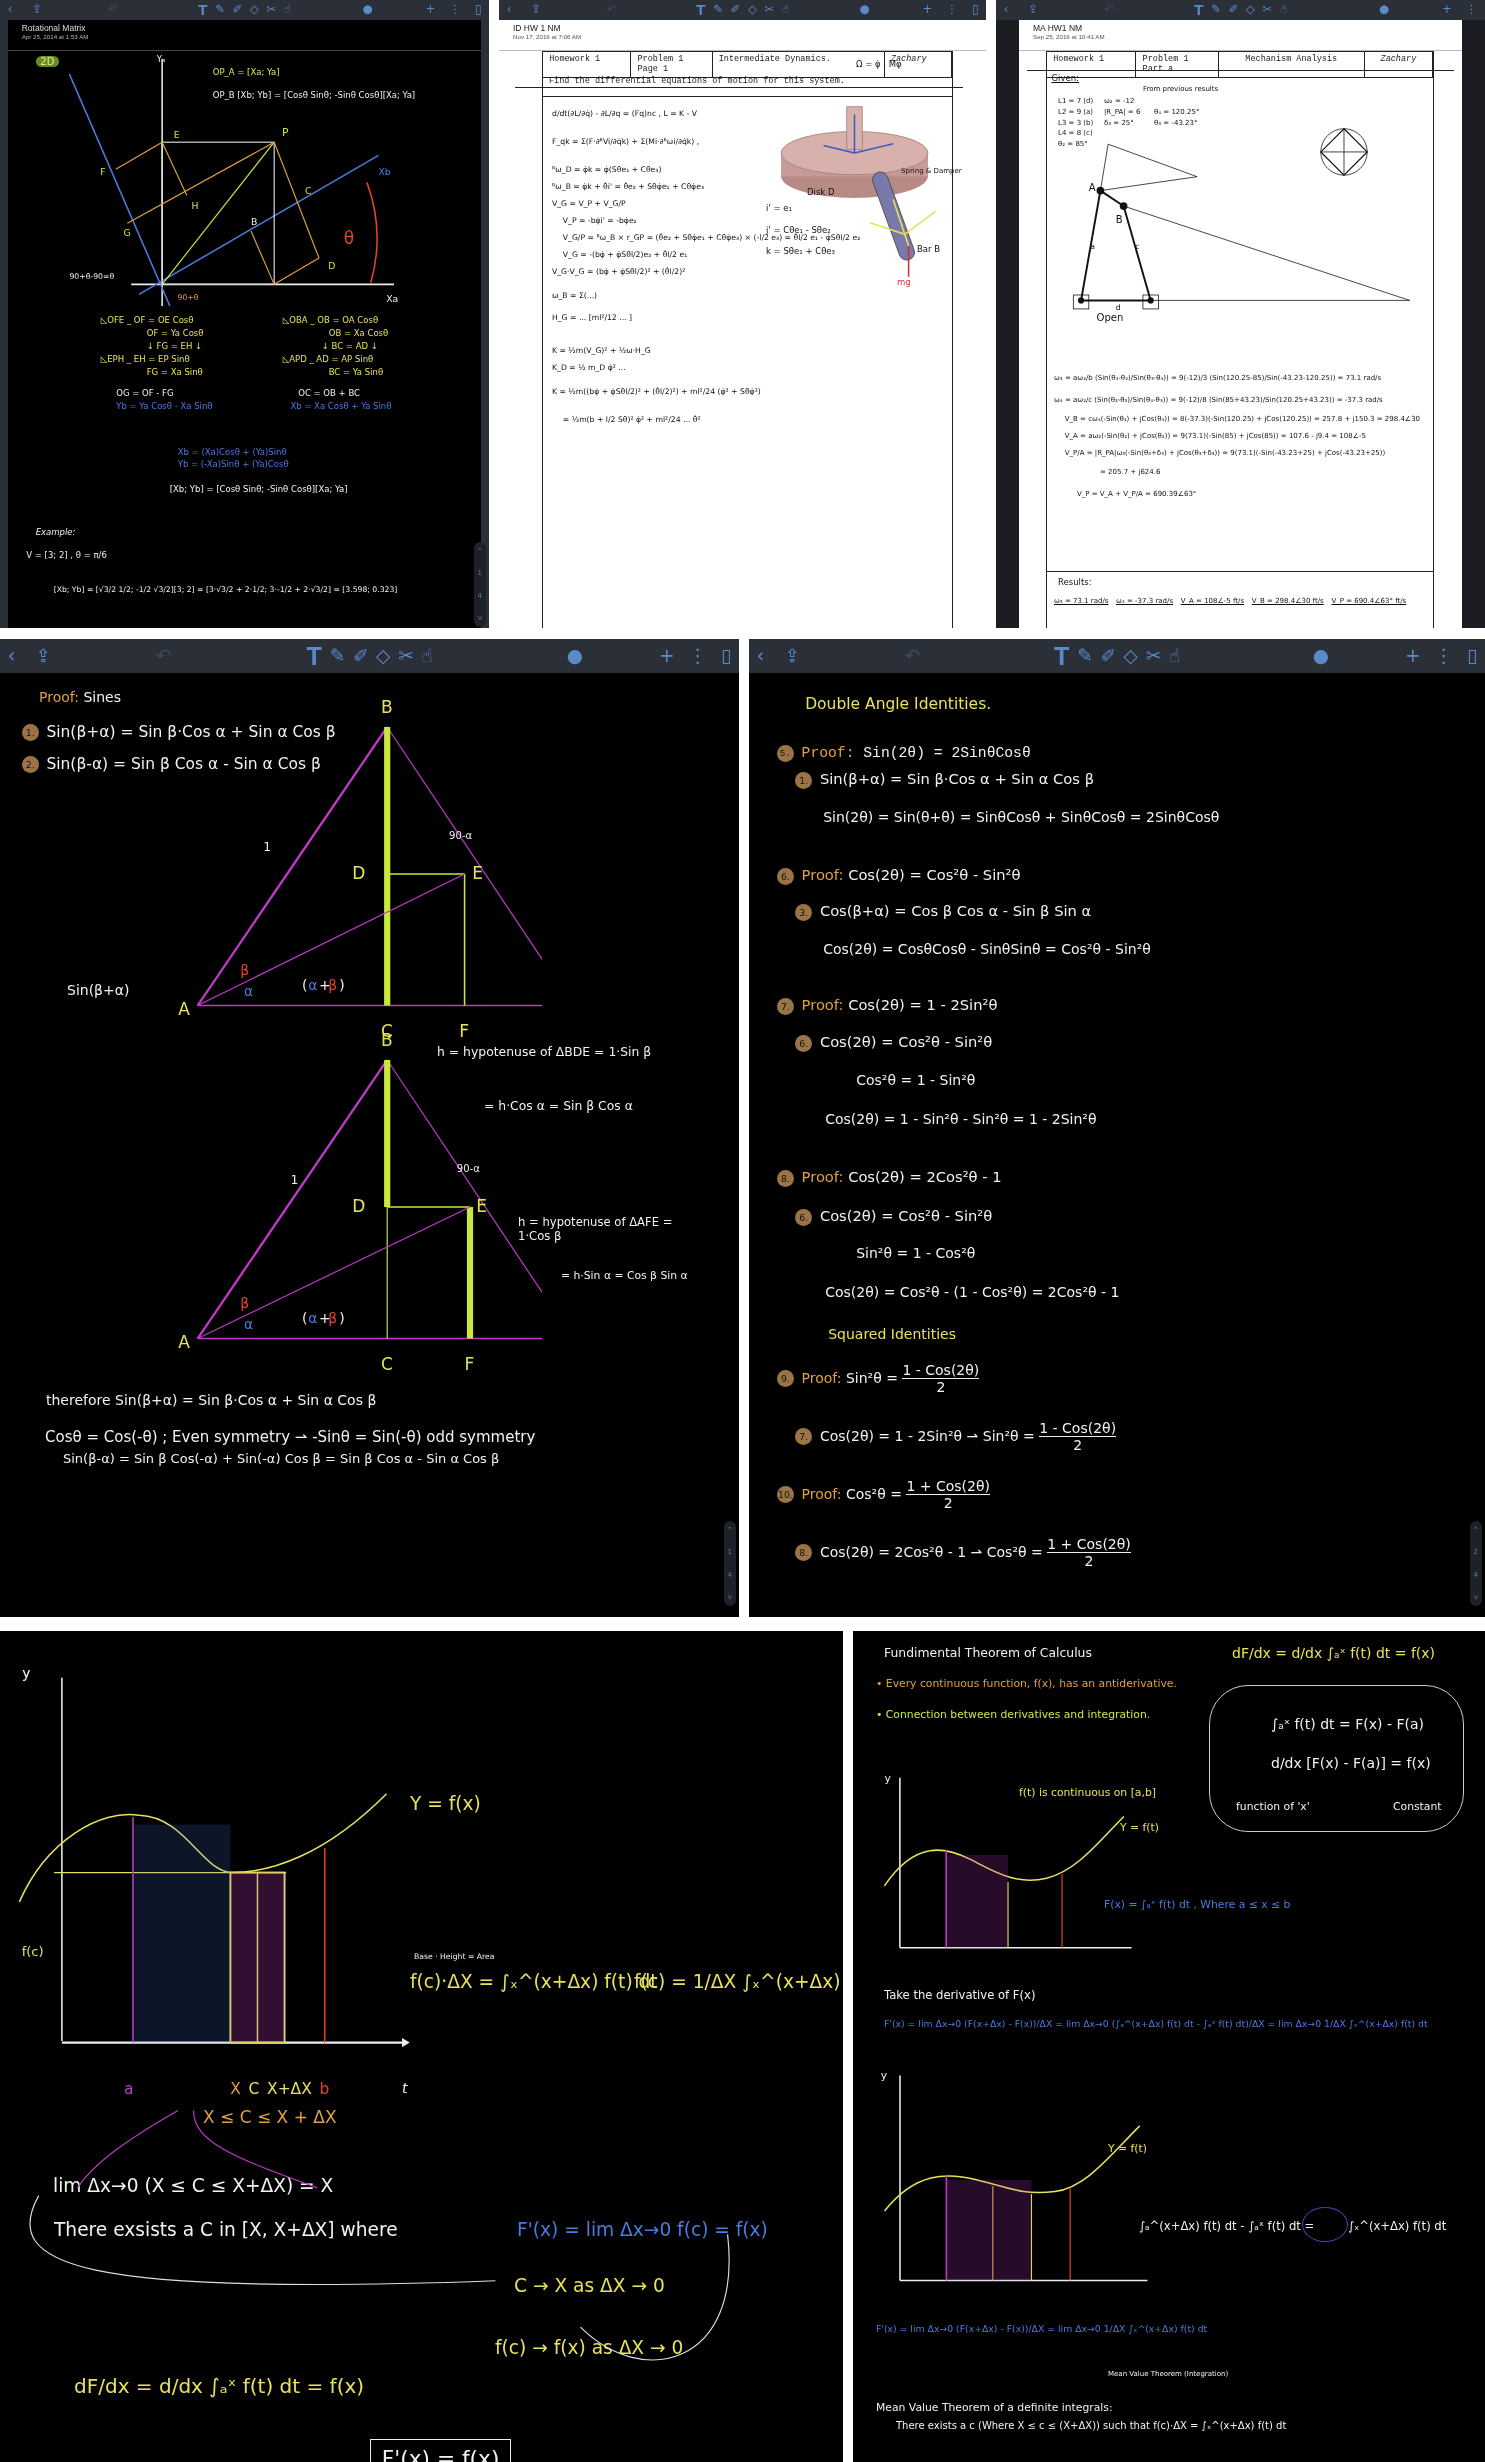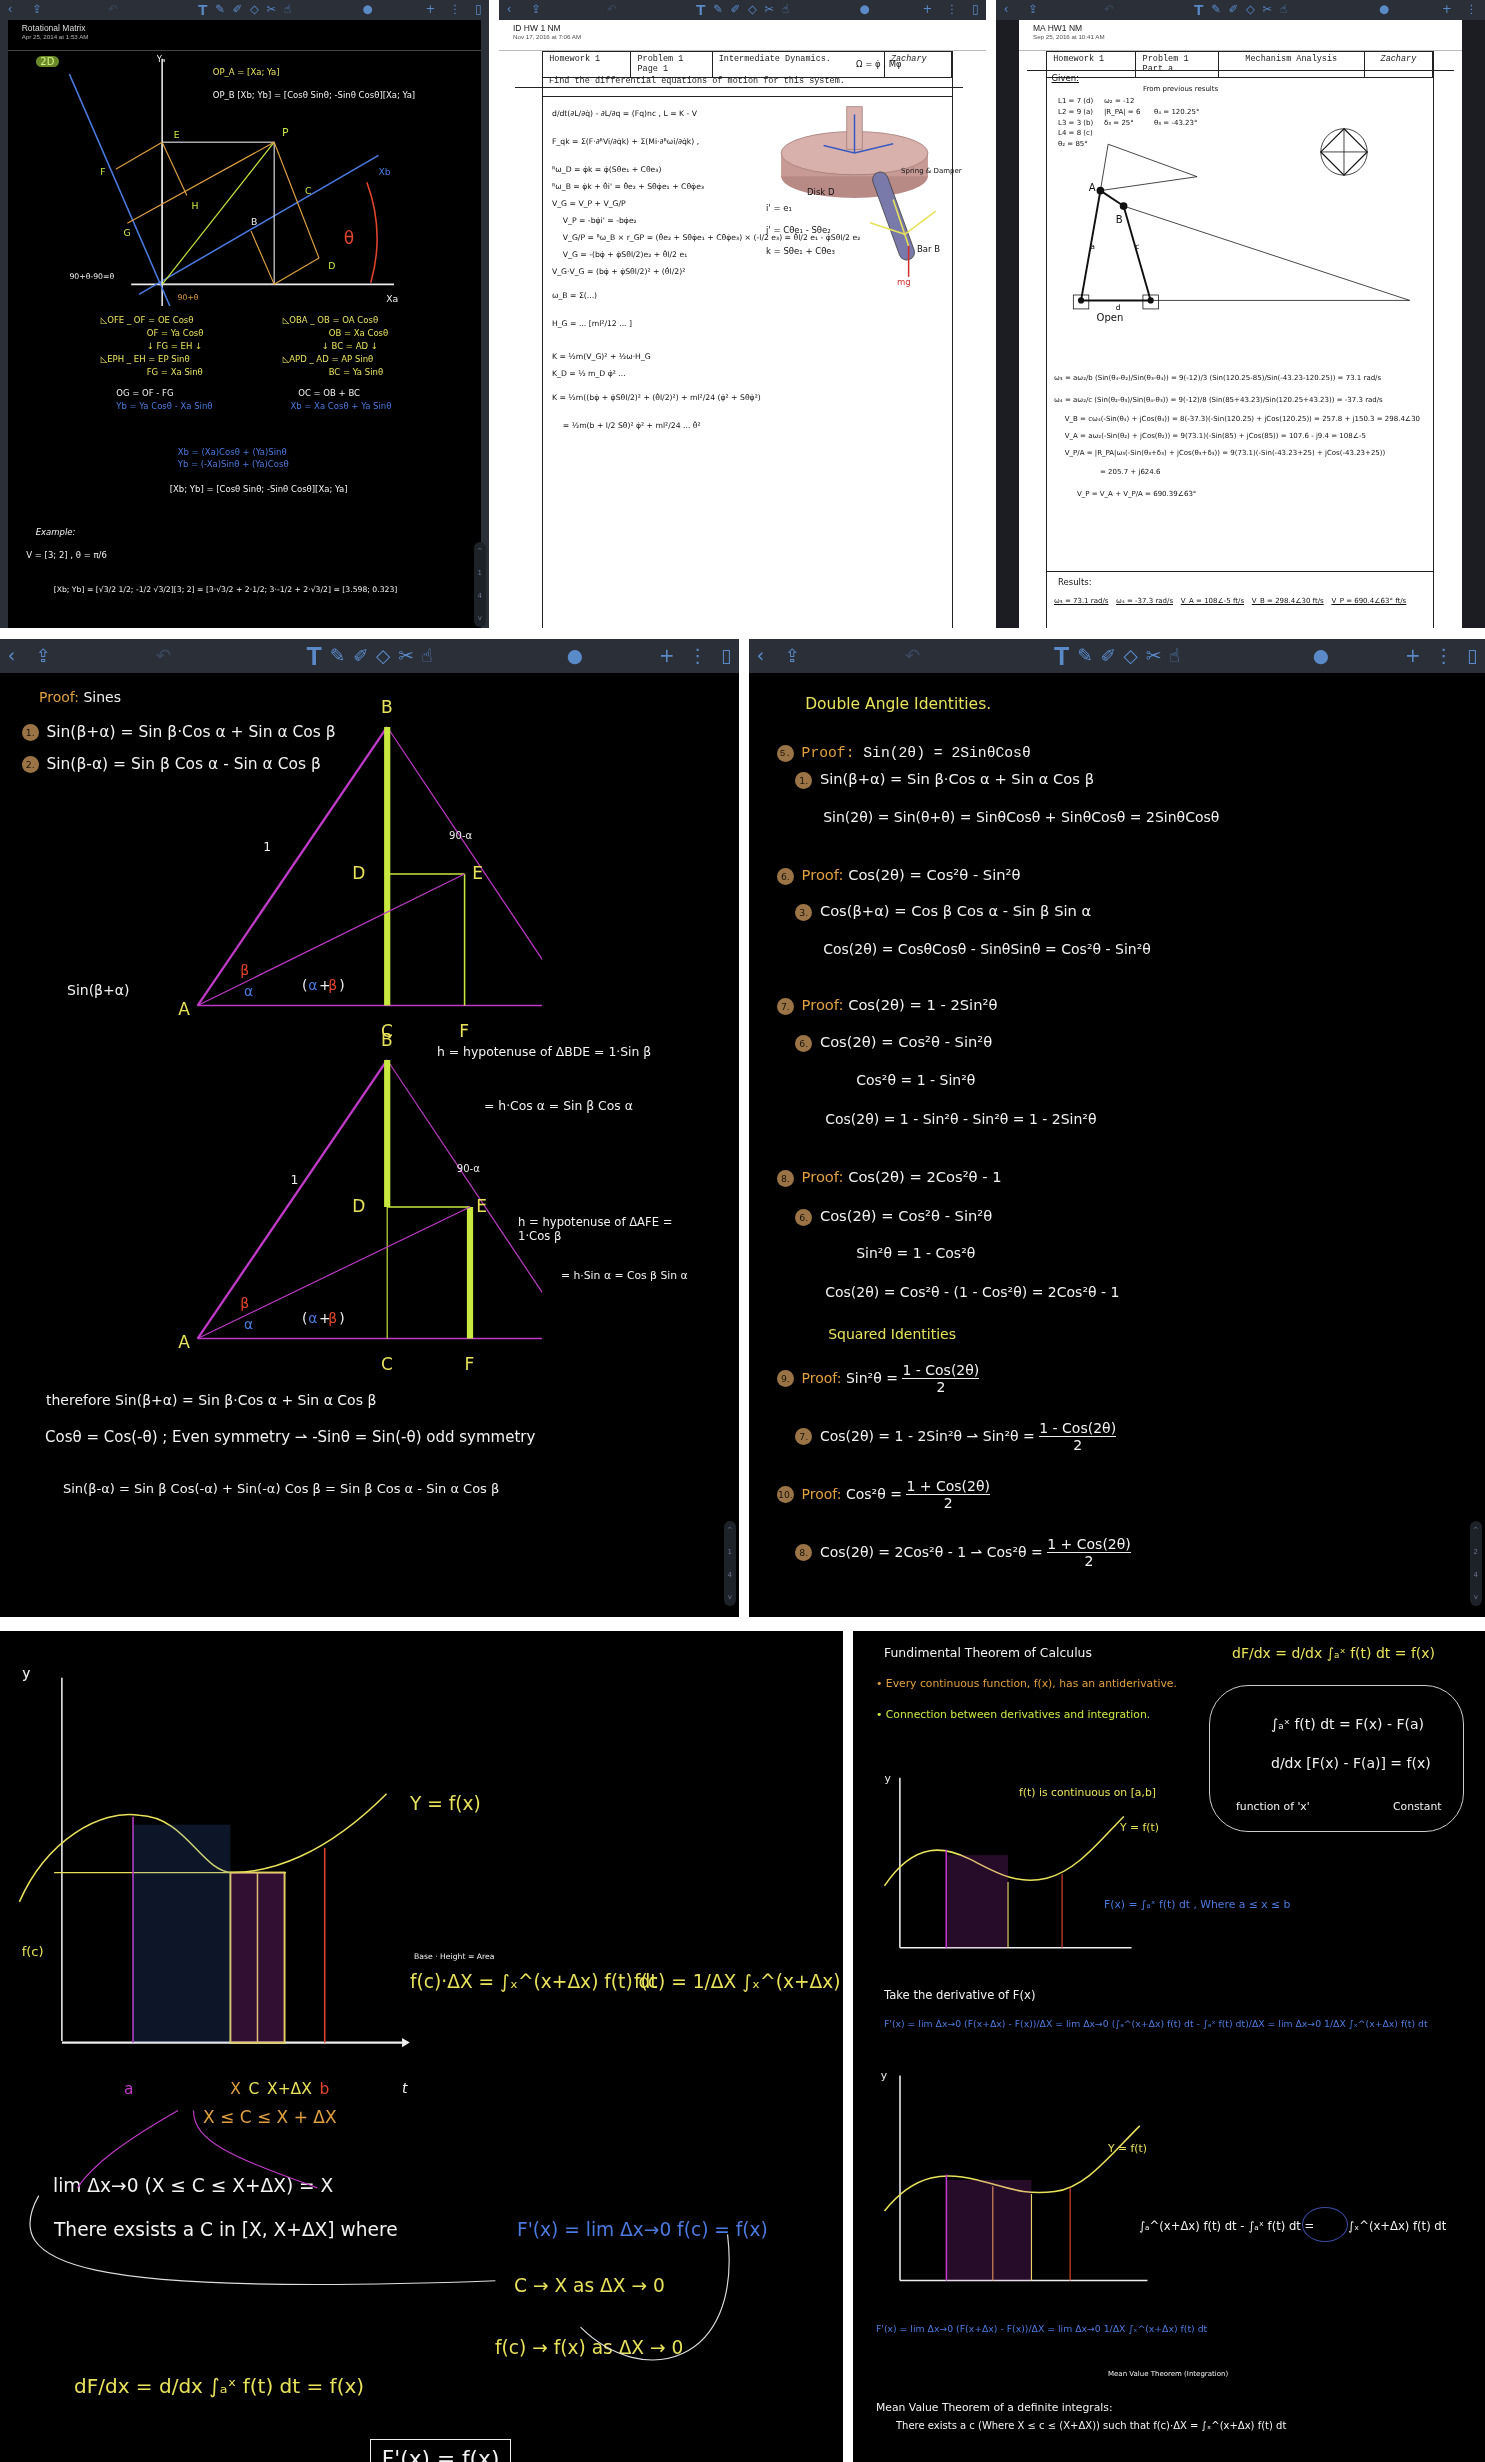--- a/index.html
+++ b/index.html
@@ -210,21 +210,21 @@
       <div>d/dt(∂L/∂q̇) - ∂L/∂q = (Fq)nc ,   L = K - V</div>
       <div style="margin-top:10.8px">F_qk = Σ(F·∂ᴿVi/∂q̇k) + Σ(Mi·∂ᴿωi/∂q̇k) ,</div>
       <div style="margin-top:10.8px">ᴿω_D = φ̇k = φ̇(Sθe₁ + Cθe₃)</div>
       <div>ᴿω_B = φ̇k + θ̇i' = θ̇e₂ + Sθφ̇e₁ + Cθφ̇e₃</div>
       <div>V_G = V_P + V_G/P</div>
       <div style="padding-left:10.8px">V_P = -bφ̇i' = -bφ̇e₂</div>
       <div style="padding-left:10.8px">V_G/P = ᴿω_B × r_GP = (θ̇e₂ + Sθφ̇e₁ + Cθφ̇e₃) × (-l/2 e₃) = θ̇l/2 e₁ - φ̇Sθl/2 e₂</div>
       <div style="padding-left:10.8px">V_G = -(bφ̇ + φ̇Sθl/2)e₂ + θ̇l/2 e₁</div>
       <div>V_G·V_G = (bφ̇ + φ̇Sθl/2)² + (θ̇l/2)²</div>
       <div style="margin-top:7.7px">ω_B = Σ(...)</div>
-      <div style="margin-top:11px">H_G = ... [ml²/12 ... ]</div>
+      <div style="margin-top:5px">H_G = ... [ml²/12 ... ]</div>
       <div style="margin-top:15.5px">K = ½m(V_G)² + ½ω·H_G</div>
       <div>K_D = ½ m_D φ̇² ... </div>
       <div style="margin-top:7.7px">K = ½m((bφ̇ + φ̇Sθl/2)² + (θ̇l/2)²) + ml²/24 (φ̇² + Sθφ̇²)</div>
       <div style="margin-top:10.8px;padding-left:10.8px">= ½m(b + l/2 Sθ)² φ̇² + ml²/24 ... θ̇²</div>
     </div>
     <div class="ink" style="left:267px;top:147px;line-height:21.7px;">
       <div>i' = e₁</div>
       <div>j' = Cθe₁ - Sθe₂</div>
       <div>k = Sθe₁ + Cθe₃</div>
     </div>
@@ -421,21 +421,21 @@
       <text x="238" y="380" fill="#eee" font-size="18">)</text>
       <text x="390" y="185" fill="#eee" font-size="13">90-α</text>
     </svg>
     <span class="hw" style="left:437px;top:371px;font-size:12.4px;">h = hypotenuse of ΔBDE = 1·Sin β</span>
     <span class="hw" style="left:484px;top:425px;font-size:12.4px;">= h·Cos α = Sin β Cos α</span>
     <span class="hw" style="left:518px;top:542px;font-size:11.6px;white-space:normal;width:178px;">h = hypotenuse of ΔAFE = 1·Cos β</span>
     <span class="hw" style="left:561px;top:596px;font-size:10.8px;">= h·Sin α = Cos β Sin α</span>
 
     <span class="hw" style="left:46px;top:719px;font-size:14px;">therefore  Sin(β+α) = Sin β·Cos α + Sin α Cos β</span>
     <span class="hw" style="left:45px;top:755px;font-size:15px;text-align:center;">Cosθ = Cos(-θ) ; Even symmetry  ⇀  -Sinθ = Sin(-θ)  odd symmetry</span>
-    <span class="hw" style="left:63px;top:808px;font-size:13px;">Sin(β-α) = Sin β Cos(-α) + Sin(-α) Cos β = Sin β Cos α - Sin α Cos β</span>
+    <span class="hw" style="left:63px;top:778px;font-size:13px;">Sin(β-α) = Sin β Cos(-α) + Sin(-α) Cos β = Sin β Cos α - Sin α Cos β</span>
   </div>
   <div class="pager" style="top:882px;">
     <span>^</span>
     <span>1</span>
     <span>4</span>
     <span>v</span>
   </div>
 </div>
 
 <div class="panel dark" style="left:749px;top:639px;width:736px;height:978px;background:#000;">

